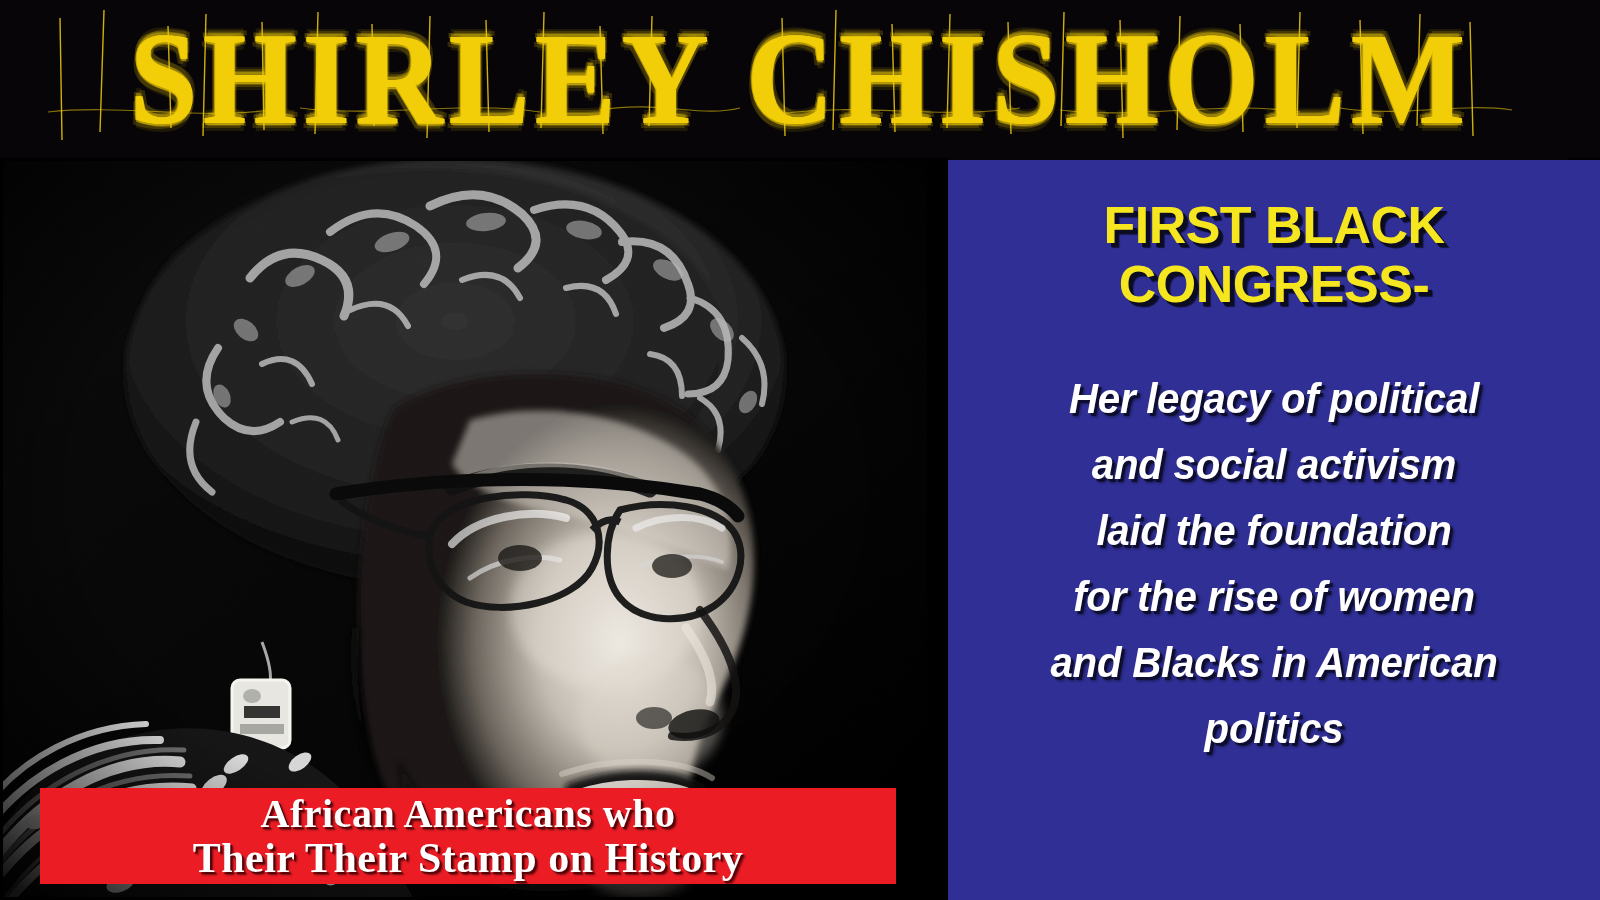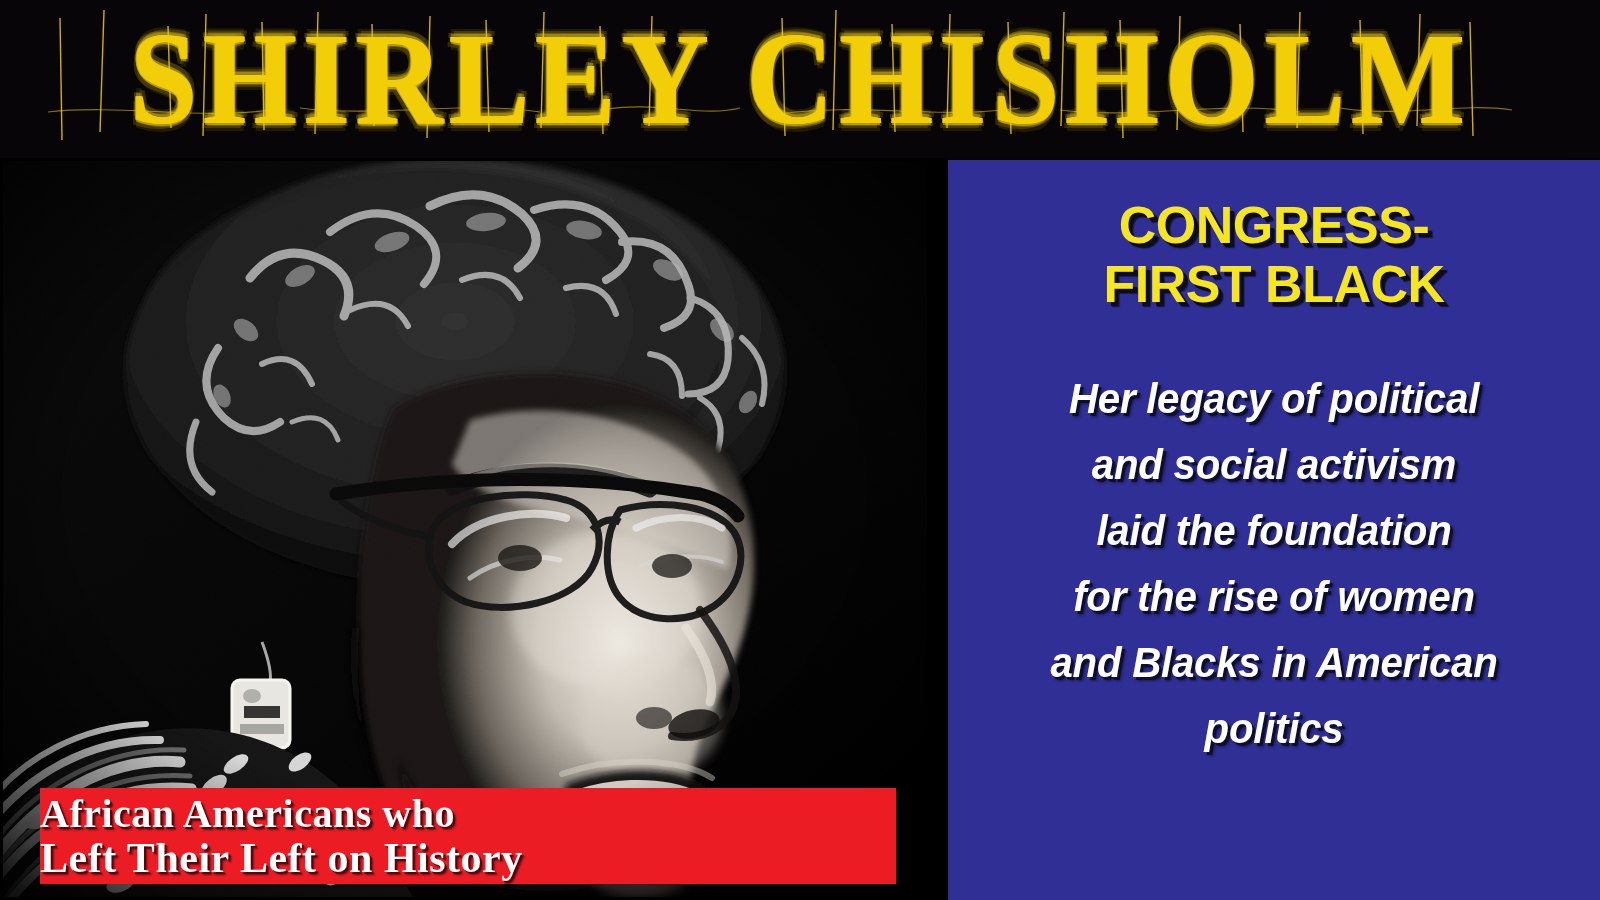--- a/index.html
+++ b/index.html
@@ -56,21 +56,21 @@
   }
   .photo svg { display:block; width:930px; height:742px; }
 
   
   .red-banner {
     position:absolute;
     left:40px; top:788px;
     width:856px; height:96px;
     background:#EC1C24;
     display:flex; flex-direction:column;
-    align-items:flex-start; justify-content:center;
+    align-items:center; justify-content:center;
     z-index:5;
   }
   .red-banner .line {
     font-family:"Liberation Serif", serif;
     font-weight:700;
     color:#FFFFFF;
     font-size:40px;
     line-height:44px;
     letter-spacing:.5px;
     white-space:nowrap;
@@ -373,27 +373,27 @@
         <rect width="930" height="742" fill="url(#vign)"></rect>
         <rect x="0" y="0" width="930" height="742" fill="none" stroke="#000" stroke-width="6"></rect>
       </g>
     </svg>
   </div>
 
   <div class="seam"></div>
 
   <div class="red-banner">
     <div class="line l1">African Americans who</div>
-    <div class="line l2">Left Their Left on History</div>
+    <div class="line l2">Their Their Stamp on History</div>
   </div>
 
   <div class="blue-panel">
     <div class="panel-heading">
+      <div>FIRST BLACK</div>
       <div>CONGRESS-</div>
-      <div>FIRST BLACK</div>
     </div>
     <div class="panel-body">
       <span class="bl">Her legacy of political</span>
       <span class="bl">and social activism</span>
       <span class="bl">laid the foundation</span>
       <span class="bl">for the rise of women</span>
       <span class="bl">and Blacks in American</span>
       <span class="bl">politics</span>
     </div>
   </div>

